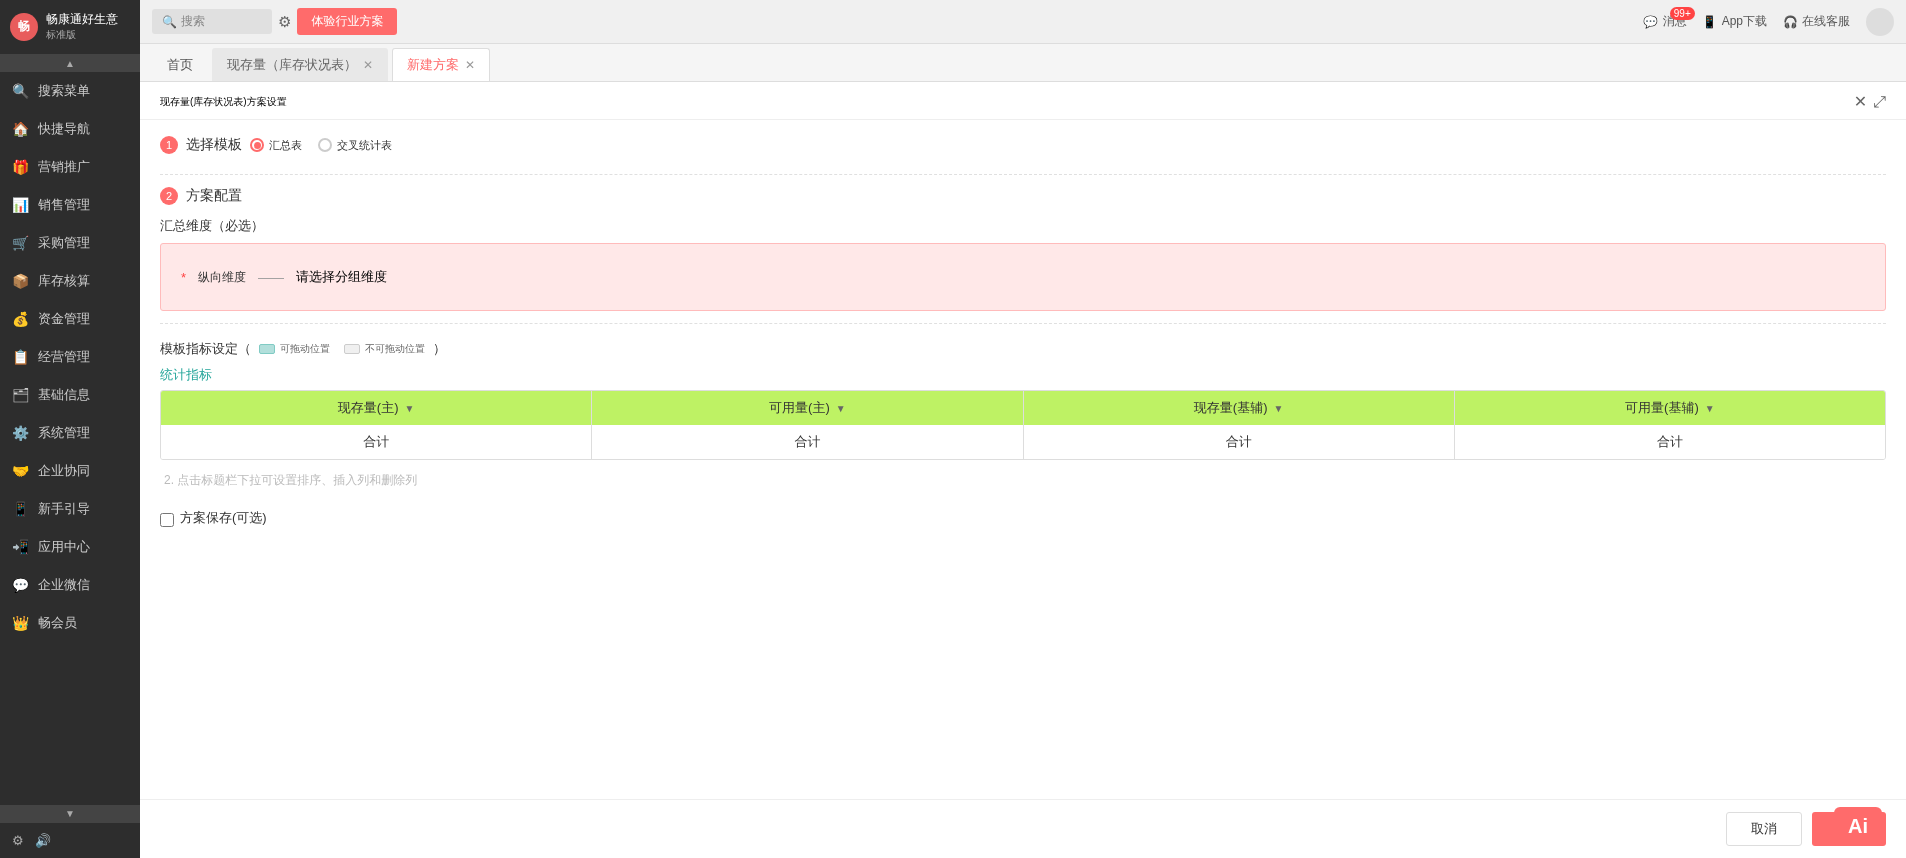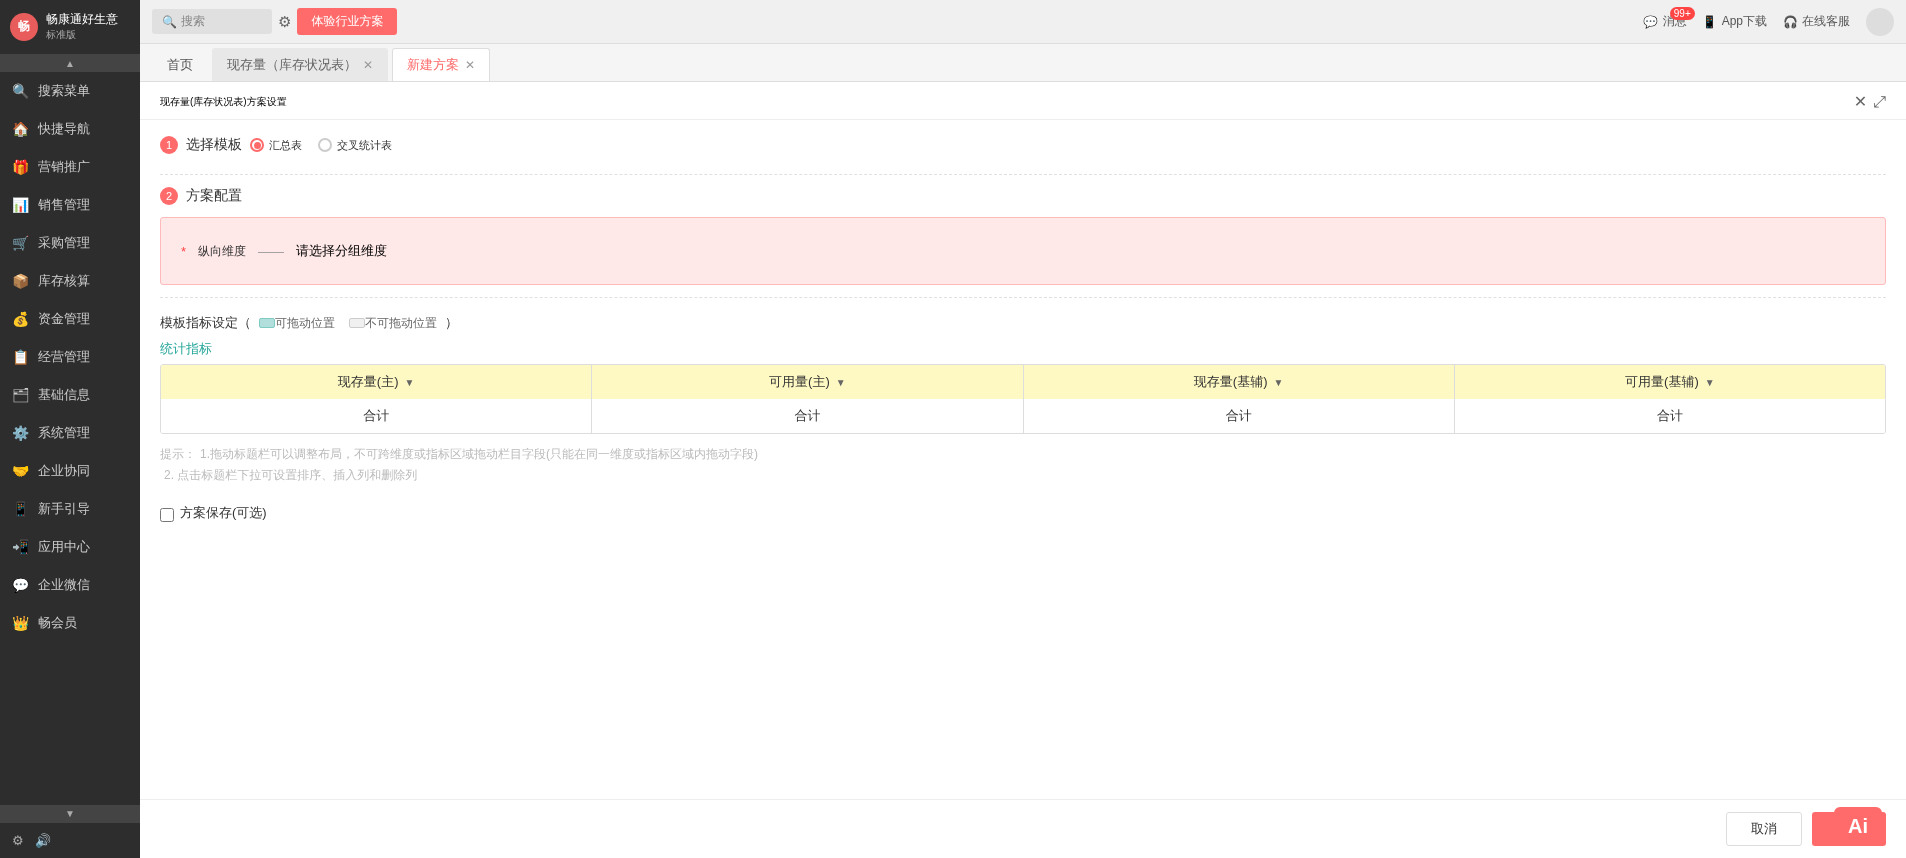--- a/index.html
+++ b/index.html
@@ -130,30 +130,30 @@
     }
     .dimension-required { color: #ff4444; font-size: 13px; }
     .dimension-key { font-size: 12px; color: #333; }
     .dimension-dash { color: #999; font-size: 13px; }
     .dimension-placeholder { color: #000000; font-size: 13px; }
 
     
     .indicator-settings { margin-top: 16px; }
     .indicator-label { font-size: 13px; color: #333; margin-bottom: 8px; display: flex; align-items: center; gap: 8px; }
     .indicator-legend { display: flex; gap: 14px; }
-    .legend-item { display: flex; align-items: center; font-size: 12px; color: #666; }
+    .legend-item { display: flex; align-items: center; gap: 5px; font-size: 10px; color: #666; }
     .legend-box { width: 16px; height: 10px; border-radius: 2px; }
     .legend-draggable { background: #b2dfdb; border: 1px solid #80cbc4; }
     .legend-nodrag { background: #f0f0f0; border: 1px solid #ccc; }
 
     
     .stats-section { margin-top: 8px; }
     .stats-title { font-size: 13px; color: #26a69a; font-weight: 500; margin-bottom: 6px; }
     .stats-table { border: 1px solid #ddd; border-radius: 3px; overflow: hidden; }
-    .stats-table-header { display: flex; background: #fef9c3; justify-content: flex-end; }
+    .stats-table-header { display: flex; background: #bef264; justify-content: flex-end; }
     .stats-table-body { display: flex; background: white; }
     .stats-col {
       flex: 1; padding: 8px 10px; text-align: center; border-right: 1px solid #ddd;
       font-size: 13px; color: #333; display: flex; align-items: center; justify-content: center; gap: 6px;
     }
     .stats-col:last-child { border-right: none; }
     .stats-col-chevron { color: #666; font-size: 10px; }
 
     
     .tips { margin-top: 12px; }
@@ -334,20 +334,21 @@
       </div>
 
       <hr class="section-divider">
 
       <div class="step-section">
         <div class="step-header">
           <div class="step-num">2</div>
           <span class="step-label">方案配置</span>
         </div>
 
+        <div class="dimension-label">汇总维度（必选）</div>
         <div class="dimension-box">
           <span class="dimension-required">*</span>
           <span class="dimension-key">纵向维度</span>
           <span class="dimension-dash">——</span>
           <span class="dimension-placeholder">请选择分组维度</span>
         </div>
 
         <hr class="section-divider">
 
         <div class="indicator-settings">
@@ -399,24 +400,20 @@
                   </div>
                   <div class="stats-col">
                     <span>合计</span>
                   </div>
                 </div>
             </div>
           </div>
 
           <div class="tips" id="tips-section">
               <div class="tip-item">
-                <span class="tip-num">提示：</span>
-                <span>1.拖动标题栏可以调整布局，不可跨维度或指标区域拖动栏目字段(只能在同一维度或指标区域内拖动字段)</span>
-              </div>
-              <div class="tip-item">
                 <span class="tip-num"></span>
                 <span>2. 点击标题栏下拉可设置排序、插入列和删除列</span>
               </div>
             </div>
         </div>
       </div>
 
       <div class="save-option">
         <input type="checkbox" class="save-checkbox" style="">
         <span class="save-label">方案保存(可选)</span>

